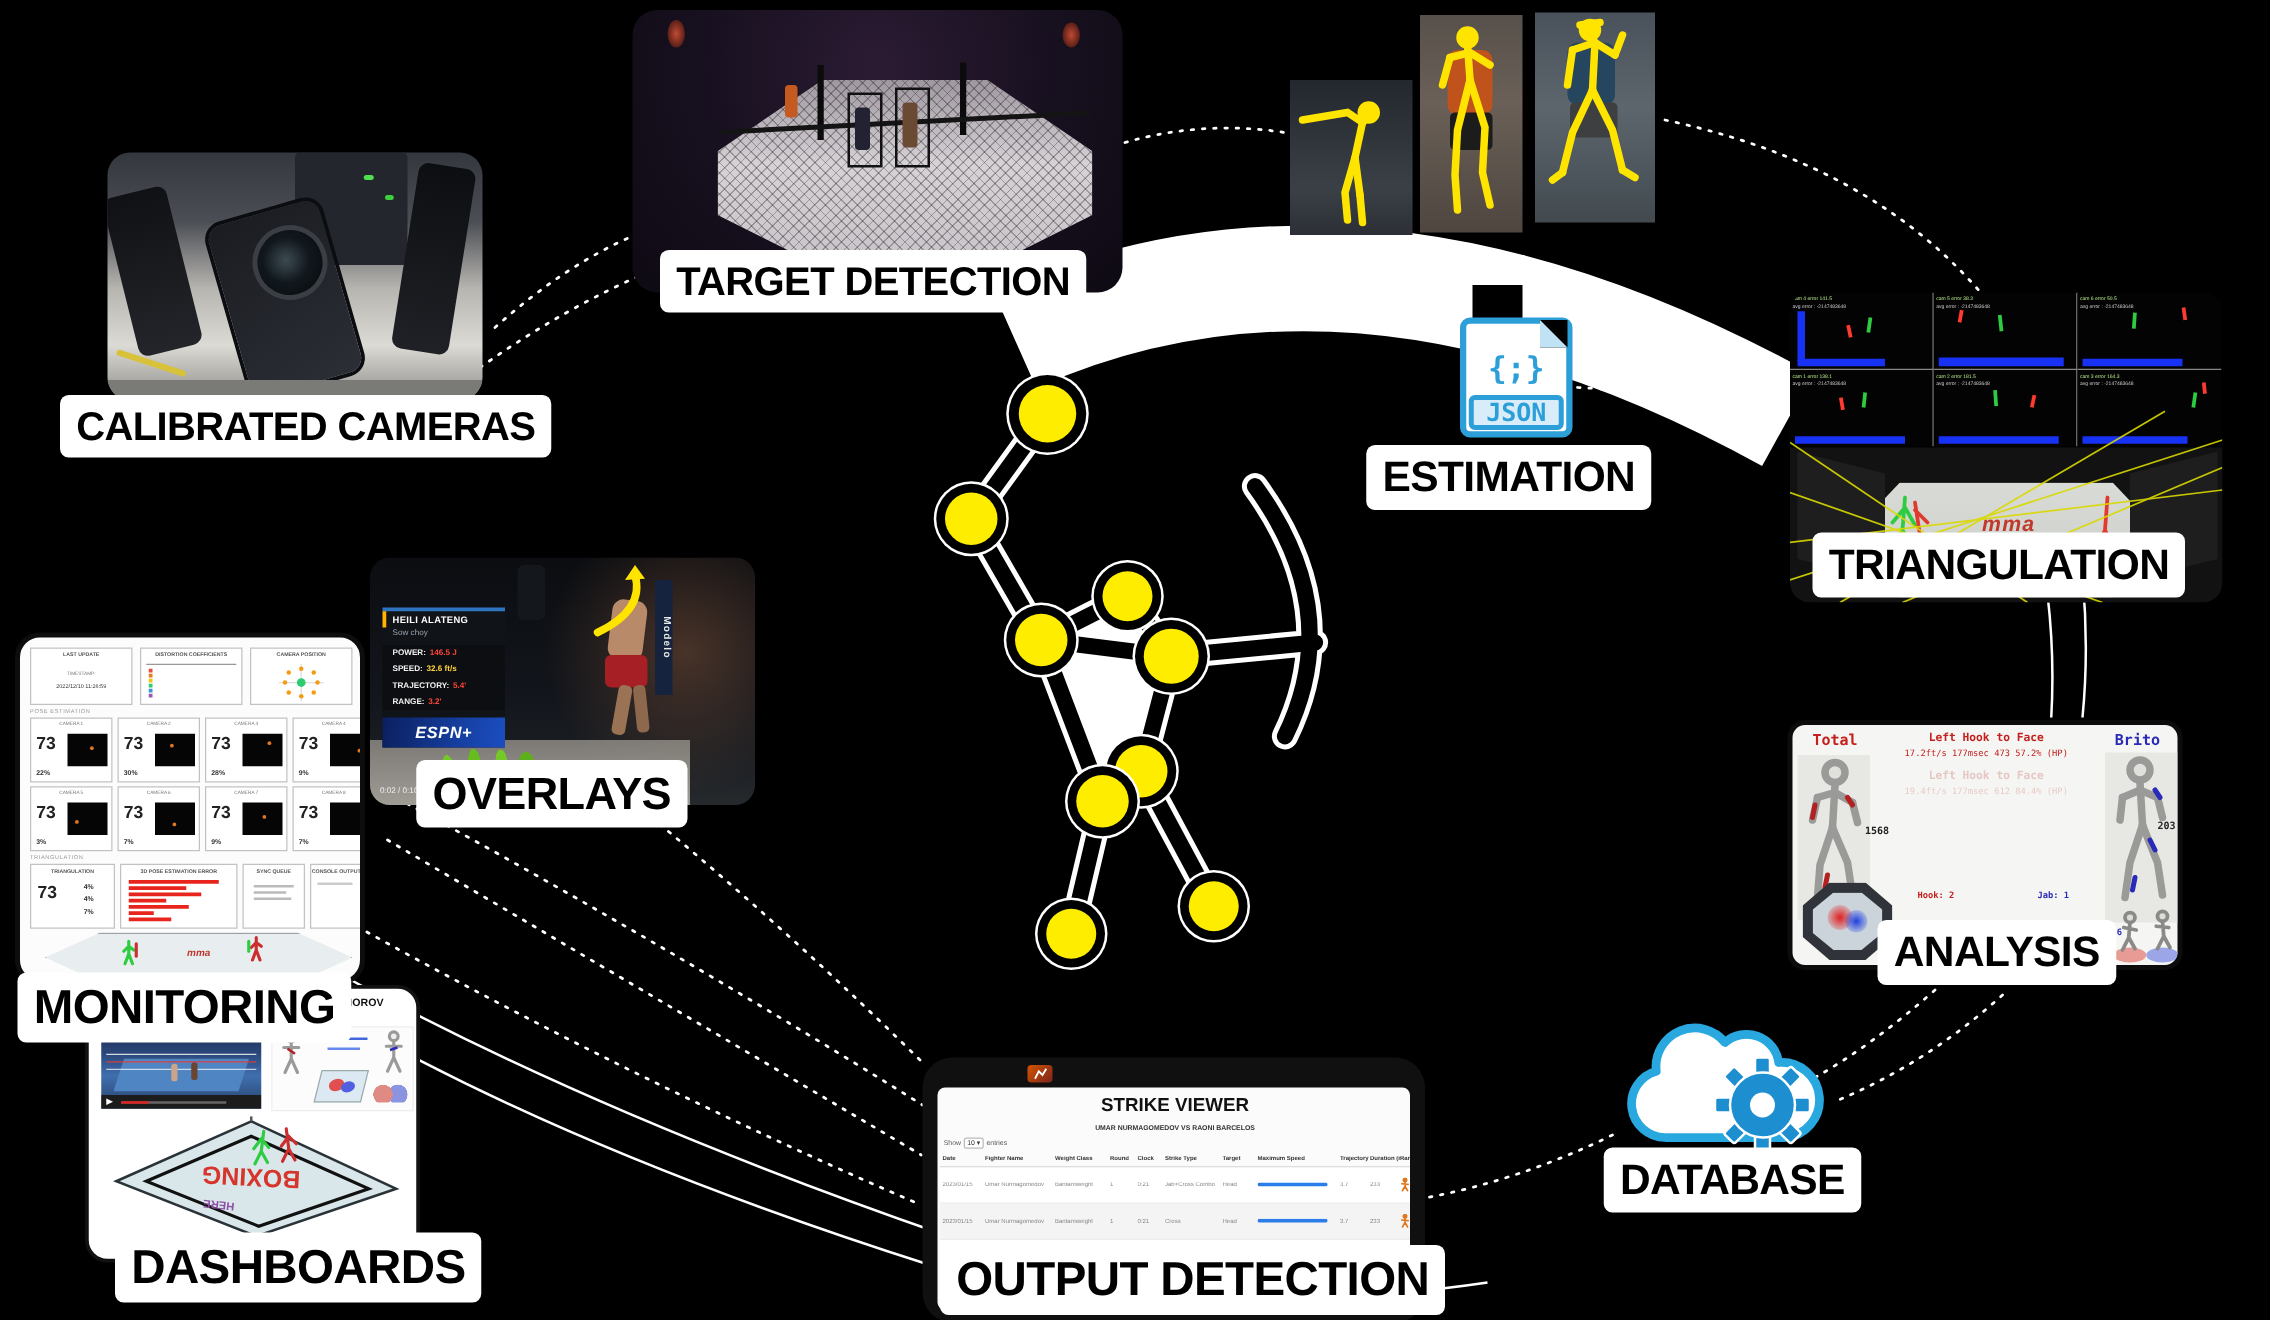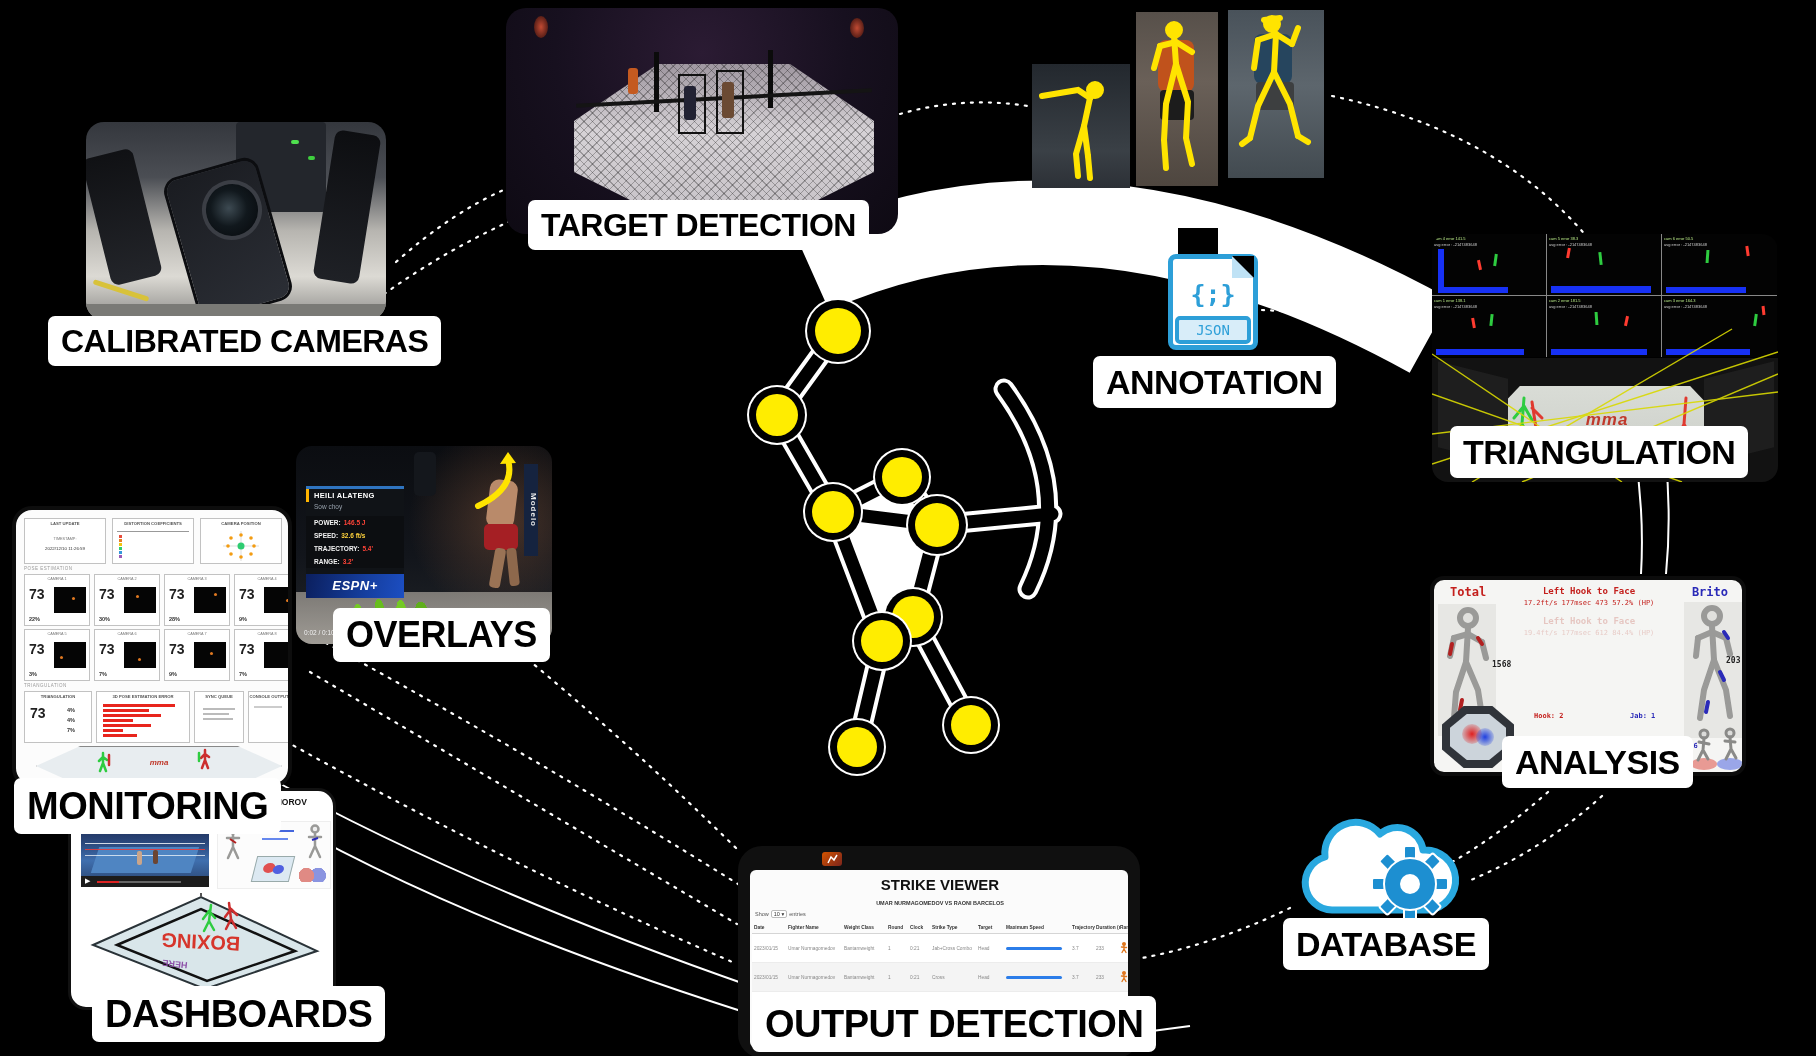--- a/index.html
+++ b/index.html
@@ -188,23 +188,23 @@
           <path d="M70 126 L80 132"></path>
       </g>
     </svg>
   </div>
 
   <div class="abs" style="left:1178px;top:228px;width:40px;height:30px;background:#000;z-index:3;"></div>
   <div class="abs" style="left:1168px;top:254px;width:90px;height:96px;z-index:3;">
     <div class="abs" style="left:0;top:0;width:80px;height:86px;background:#fff;border:5px solid #2d9fd8;border-radius:8px;"></div>
     <div class="abs" style="left:64px;top:2px;width:0;height:0;border-left:22px solid #bfe2f5;border-top:22px solid #000;"></div>
     <div class="abs mono" style="left:0px;top:26px;width:90px;text-align:center;color:#2d9fd8;font-size:25px;font-weight:bold;">{;}</div>
-    <div class="abs mono" style="left:7px;top:62px;width:76px;height:28px;background:#d8edf9;border:4px solid #2d9fd8;border-radius:5px;box-sizing:border-box;text-align:center;line-height:20px;font-size:14px;font-weight:normal;color:#2d9fd8;">JSON</div>
-  </div>
-  <div class="stage-label sm" style="left:1093px;top:356px;">ANNOTATION</div>
+    <div class="abs mono" style="left:7px;top:62px;width:76px;height:28px;background:#d8edf9;border:4px solid #2d9fd8;border-radius:5px;box-sizing:border-box;text-align:center;line-height:20px;font-size:20px;font-weight:bold;color:#2d9fd8;">JSON</div>
+  </div>
+  <div class="stage-label sm" style="left:1093px;top:356px;">ESTIMATION</div>
 
   <div class="photo" style="left:1432px;top:234px;width:346px;height:248px;border-radius:16px;background:#000;">
 
     <div class="abs" style="left:0;top:0;width:114px;height:61px;border-right:1px solid #888;border-bottom:1px solid #888;background:#030303;">
       <div class="abs" style="left:2px;top:2px;font-size:4px;color:#b8e986;">cam 4 error 141.5</div>
       <div class="abs" style="left:2px;top:8px;font-size:4px;color:#cfcfcf;">avg error : -2147483648</div>
       <div class="abs" style="left:6px;bottom:6px;width:6px;height:40px;background:#1731f5;"></div>
       <div class="abs" style="left:6px;bottom:2px;width:70px;height:6px;background:#1731f5;"></div>
       <div class="abs" style="left:62px;top:20px;width:3px;height:12px;background:#2ecc40;transform:rotate(8deg);"></div>
       <div class="abs" style="left:46px;top:26px;width:3px;height:10px;background:#ff3b30;transform:rotate(-12deg);"></div>
@@ -676,21 +676,21 @@
       <svg class="abs" style="left:158px;top:0" width="24" height="32" viewBox="0 0 24 32">
         <g stroke="#cc2e2e" stroke-width="2.5" stroke-linecap="round">
             <path d="M10 3 L10 13 M10 7 L6 11 M10 7 L14 10 M10 13 L7 21 M10 13 L13 21"></path>
           </g>
         <path d="M4 6 L4 14" stroke="#2ecc40" stroke-width="2.5" stroke-linecap="round"></path>
       </svg>
     </div>
   </div>
   <div class="stage-label" style="left:14px;top:778px;font-size:38px;">MONITORING</div>
 
-  <div class="photo" style="left:296px;top:446px;width:256px;height:198px;border-radius:16px;background:radial-gradient(circle at 82% 38%,rgba(140,90,60,.45) 0,transparent 40%),linear-gradient(180deg,#0b0d11 0%,#12151b 55%,#1a1d22 78%,#26292c 100%);">
+  <div class="photo" style="left:296px;top:446px;width:308px;height:198px;border-radius:16px;background:radial-gradient(circle at 82% 38%,rgba(140,90,60,.45) 0,transparent 40%),linear-gradient(180deg,#0b0d11 0%,#12151b 55%,#1a1d22 78%,#26292c 100%);">
     <div class="abs" style="left:0;bottom:0;width:256px;height:52px;background:linear-gradient(180deg,#8e8a84,#b5b0a8);opacity:.85;"></div>
     <div class="abs" style="left:118px;top:6px;width:22px;height:44px;background:#14171c;border-radius:5px;"></div>
     <div class="abs" style="left:228px;top:18px;width:14px;height:92px;background:#15233f;color:#e8e8e8;font-size:8px;font-weight:bold;writing-mode:vertical-rl;text-align:center;letter-spacing:1px;">Modelo</div>
     <div class="abs" style="left:192px;top:34px;width:28px;height:48px;background:#b98a6a;border-radius:9px;transform:rotate(7deg);"></div>
     <div class="abs" style="left:188px;top:78px;width:34px;height:26px;background:#a51f24;border-radius:5px;"></div>
     <div class="abs" style="left:196px;top:102px;width:11px;height:40px;background:#9a7355;border-radius:4px;transform:rotate(10deg);"></div>
     <div class="abs" style="left:212px;top:102px;width:10px;height:38px;background:#8d684c;border-radius:4px;transform:rotate(-6deg);"></div>
     <svg class="abs" style="left:168px;top:4px" width="72" height="62" viewBox="0 0 72 62">
       <path d="M14 56 Q52 38 44 10" stroke="#ffe400" stroke-width="6" fill="none" stroke-linecap="round"></path>
       <polygon points="44,2 36,14 52,13" fill="#ffe400"></polygon>

